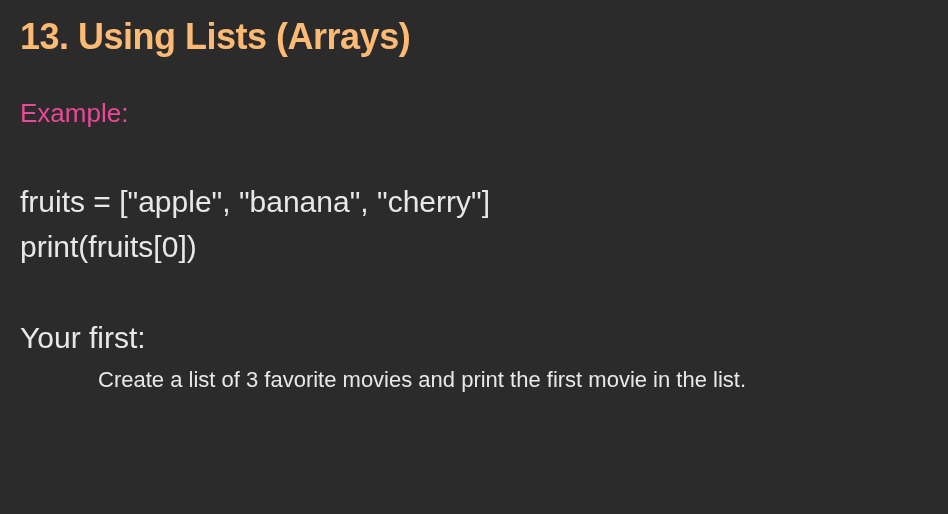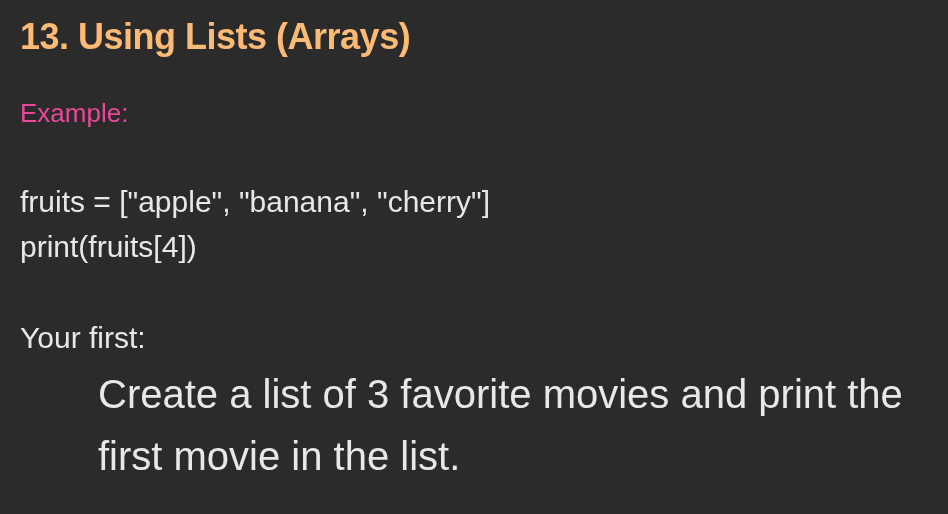--- a/index.html
+++ b/index.html
@@ -40,34 +40,34 @@
     .code-line {
       display: block;
     }
     .task-label {
       font-size: 30px;
       font-weight: 400;
       color: #e8e8e8;
       margin-bottom: 8px;
     }
     .task-text {
-      font-size: 40px;
+      font-size: 22px;
       font-weight: 400;
       color: #e8e8e8;
       padding-left: 78px;
       line-height: 1.55;
     }
   </style>
 </head>
 <body>
 
 <h1 class="heading">13. Using Lists (Arrays)</h1>
 
 <div class="label">Example:</div>
 
 <div class="code-block">
   <span class="code-line">fruits = ["apple", "banana", "cherry"]</span>
-  <span class="code-line">print(fruits[4])</span>
+  <span class="code-line">print(fruits[0])</span>
 </div>
 
 <div class="task-label">Your first:</div>
 
 <div class="task-text">Create a list of 3 favorite movies and print the first movie in the list.</div>
 
 </body></html>

